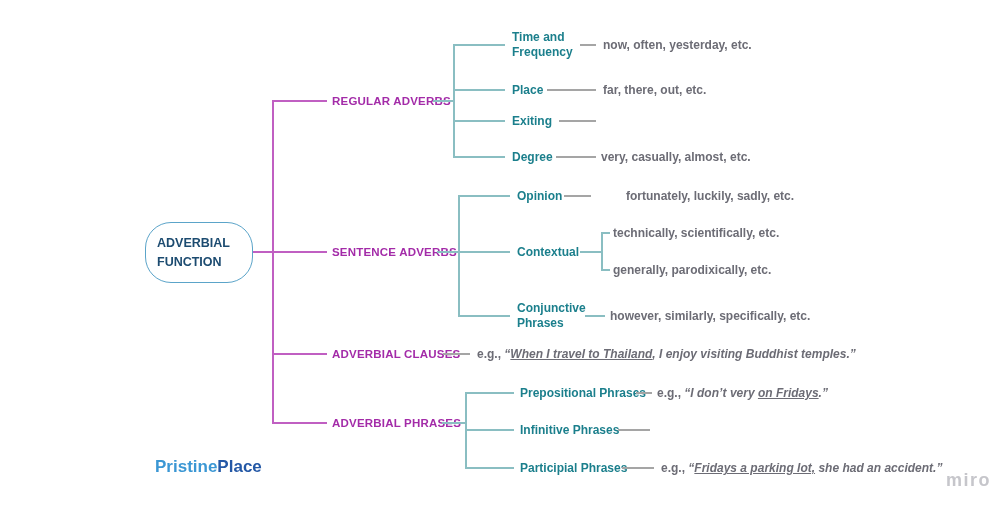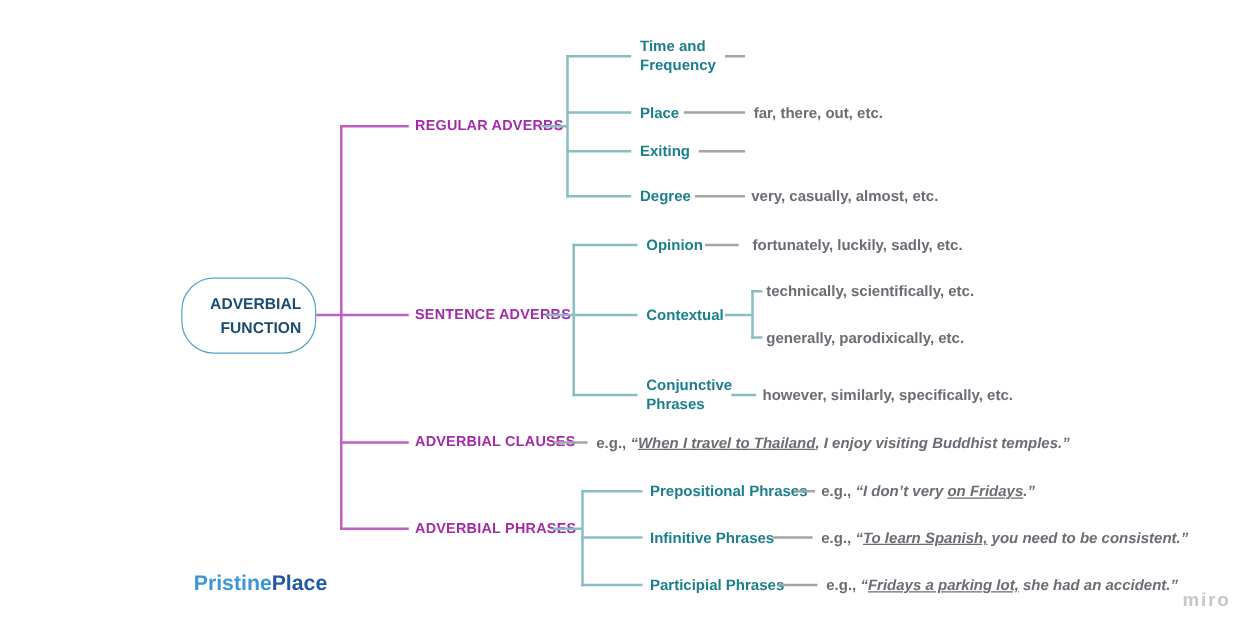--- a/index.html
+++ b/index.html
@@ -19,30 +19,30 @@
   .child-label { color:var(--child); font-weight:700; font-size:12px; }
   .wrap { white-space:normal; line-height:1.25; }
   .example { color:var(--example); font-weight:600; font-size:12px; }
   .eg-quote { font-style:italic; }
   .eg-quote .u { text-decoration:underline; }
 
   
   .root-node { position:absolute; left:145px; top:222px; width:108px; height:61px;
     border:1.5px solid var(--root_border); border-radius:26px; background:#fff;
     display:flex; align-items:center; justify-content:center; box-sizing:border-box; }
-  .root-node .root-label { width:84px; text-align:right; color:var(--root_text);
+  .root-node .root-label { width:84px; text-align:left; color:var(--root_text);
     font-weight:700; font-size:12.5px; line-height:1.45; }
 
   
   .logo { position:absolute; left:155px; top:467px; transform:translateY(-50%);
     font-size:17px; font-weight:700; white-space:nowrap; }
   .logo .p1 { color:var(--logo_light); }
   .logo .p2 { color:var(--logo_dark); }
   .watermark { position:absolute; left:946px; top:480px; transform:translateY(-50%);
-    color:var(--watermark); font-size:15px; font-weight:700; letter-spacing:1.5px; }
+    color:var(--watermark); font-size:18px; font-weight:700; letter-spacing:1.5px; }
 </style>
 </head>
 <body>
 
 <div class="canvas">
 
   <div class="root-node">
     <div class="root-label">ADVERBIAL FUNCTION</div>
   </div>
 
@@ -68,35 +68,36 @@
   <div class="label child-label wrap" style="left:512px;top:45px;width:68px">Time and Frequency</div>
   <div class="label child-label" style="left:512px;top:90px">Place</div>
   <div class="label child-label" style="left:512px;top:121px">Exiting</div>
   <div class="label child-label" style="left:512px;top:157px">Degree</div>
 
   <div class="hline g" style="left:580px;top:44.25px;width:16px"></div>
   <div class="hline g" style="left:547px;top:89.25px;width:49px"></div>
   <div class="hline g" style="left:559px;top:120.25px;width:37px"></div>
   <div class="hline g" style="left:556px;top:156.25px;width:40px"></div>
 
+  <div class="label example" style="left:603px;top:45px">now, often, yesterday, etc.</div>
   <div class="label example" style="left:603px;top:90px">far, there, out, etc.</div>
   <div class="label example" style="left:601px;top:157px">very, casually, almost, etc.</div>
 
   <div class="hline t" style="left:437px;top:251.25px;width:22px"></div>
   <div class="vline t" style="left:458.25px;top:195.25px;height:121.5px"></div>
   <div class="hline t" style="left:458.25px;top:195.25px;width:52px"></div>
   <div class="hline t" style="left:458.25px;top:251.25px;width:52px"></div>
   <div class="hline t" style="left:458.25px;top:315.25px;width:52px"></div>
 
   <div class="label child-label" style="left:517px;top:196px">Opinion</div>
   <div class="label child-label" style="left:517px;top:252px">Contextual</div>
   <div class="label child-label wrap" style="left:517px;top:316px;width:76px">Conjunctive Phrases</div>
 
   <div class="hline g" style="left:564px;top:195.25px;width:27px"></div>
-  <div class="label example" style="left:602px;top:196px">fortunately, luckily, sadly, etc.</div>
+  <div class="label example" style="left:626px;top:196px">fortunately, luckily, sadly, etc.</div>
 
   <div class="hline t" style="left:580px;top:251.25px;width:22px"></div>
   <div class="vline t" style="left:601.25px;top:232.25px;height:39px"></div>
   <div class="hline t" style="left:601.25px;top:232.25px;width:9px"></div>
   <div class="hline t" style="left:601.25px;top:269.25px;width:9px"></div>
   <div class="label example" style="left:613px;top:233px">technically, scientifically, etc.</div>
   <div class="label example" style="left:613px;top:270px">generally, parodixically, etc.</div>
 
   <div class="hline t" style="left:585px;top:315.25px;width:20px"></div>
   <div class="label example" style="left:610px;top:316px">however, similarly, specifically, etc.</div>
@@ -116,23 +117,20 @@
   <div class="label child-label" style="left:520px;top:430px">Infinitive Phrases</div>
   <div class="label child-label" style="left:520px;top:468px">Participial Phrases</div>
 
   <div class="hline g" style="left:636px;top:392.25px;width:16px"></div>
   <div class="hline g" style="left:618px;top:429.25px;width:32px"></div>
   <div class="hline g" style="left:622px;top:467.25px;width:32px"></div>
 
   <div class="label example" style="left:657px;top:393px">
     <span class="eg-prefix">e.g., </span><span class="eg-quote"><span>“I don’t very </span><span class="u">on Fridays</span><span>.”</span></span>
   </div>
-  <div class="label example" style="left:657px;top:430px">
-    <span class="eg-prefix">e.g., </span><span class="eg-quote"><span>“</span><span class="u">To learn Spanish,</span><span> you need to be consistent.”</span></span>
-  </div>
   <div class="label example" style="left:661px;top:468px">
     <span class="eg-prefix">e.g., </span><span class="eg-quote"><span>“</span><span class="u">Fridays a parking lot,</span><span> she had an accident.”</span></span>
   </div>
 
   <div class="logo">
     <span class="p1">Pristine</span><span class="p2">Place</span>
   </div>
   <div class="watermark">miro</div>
 
 </div>

